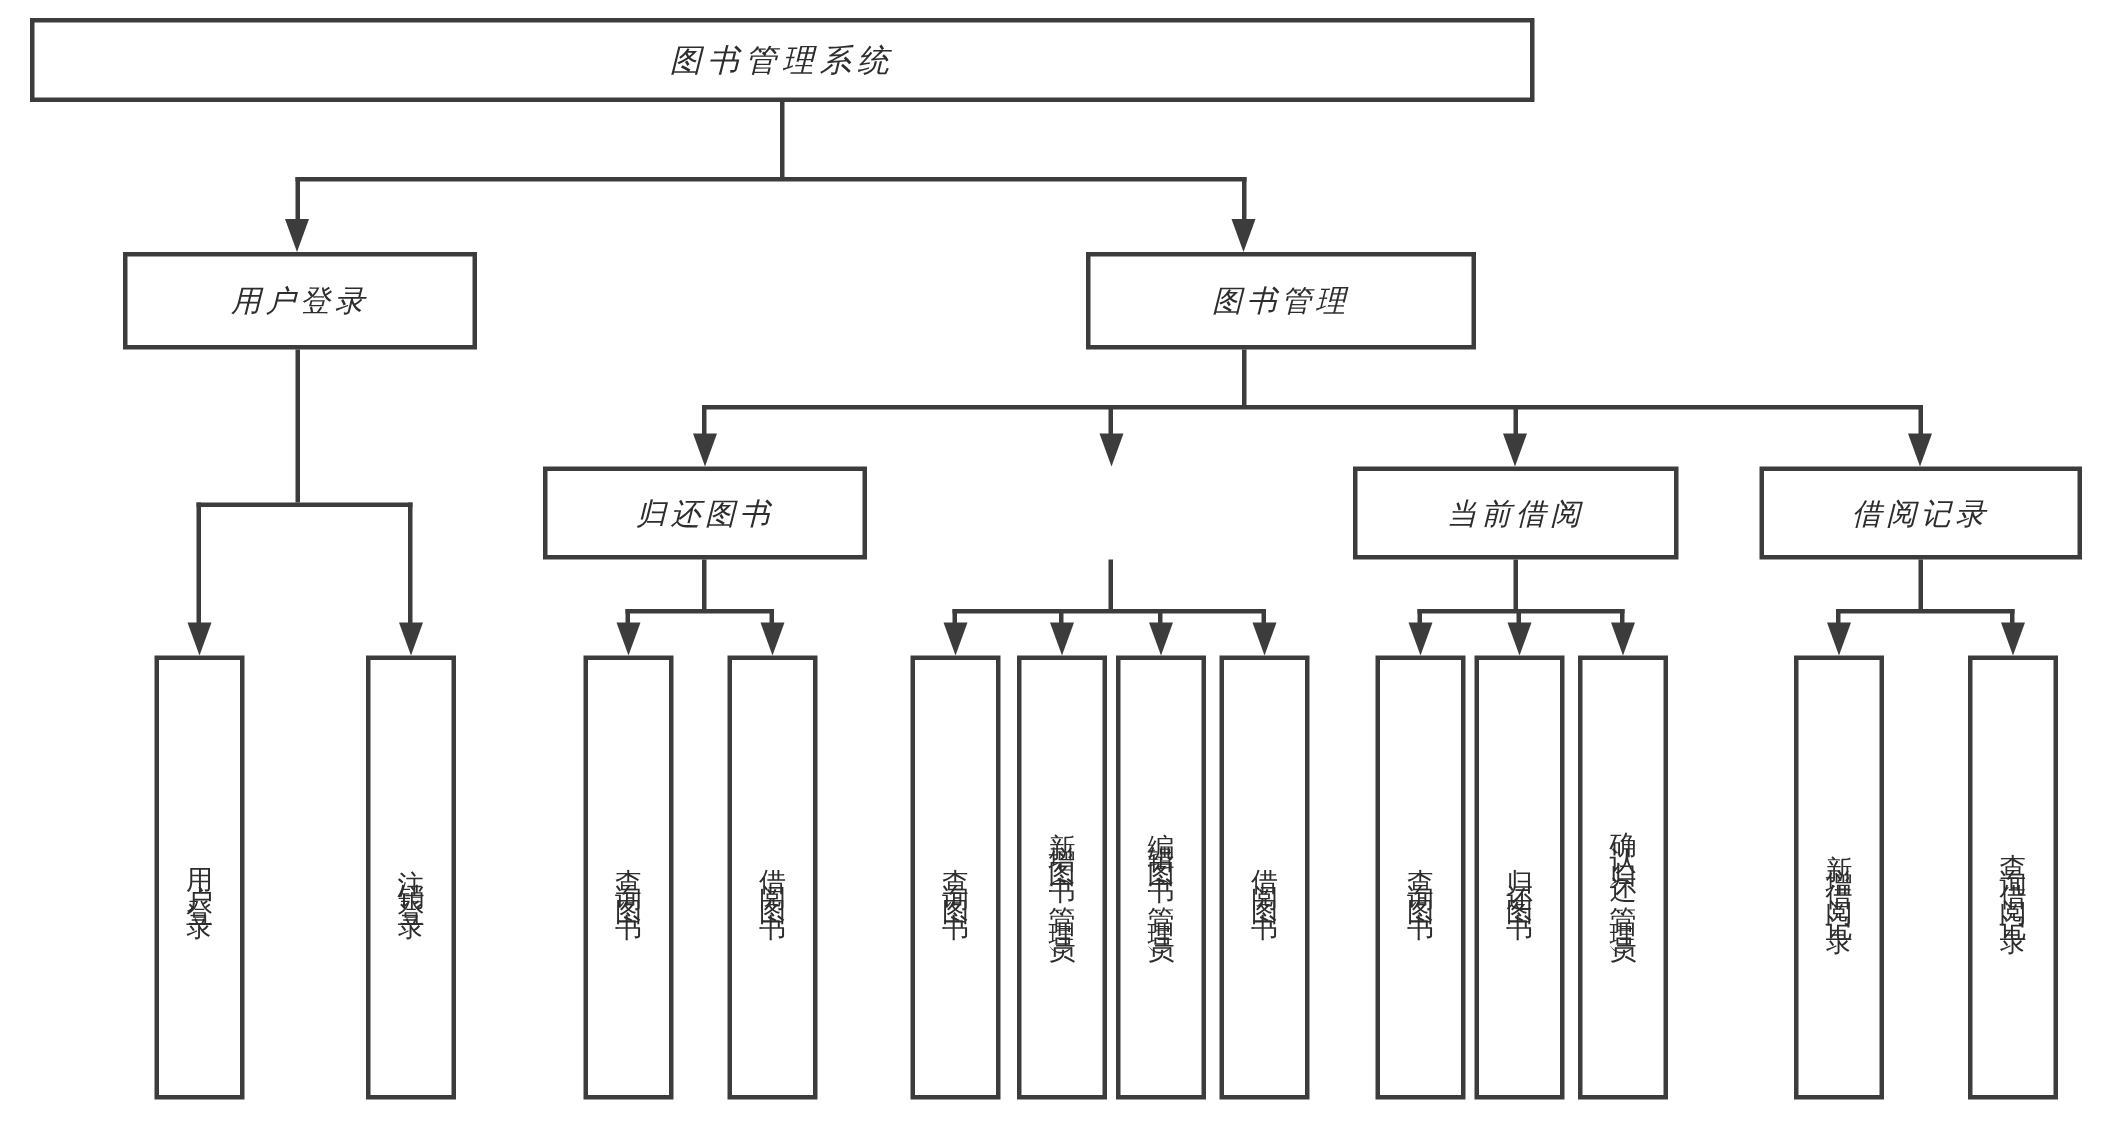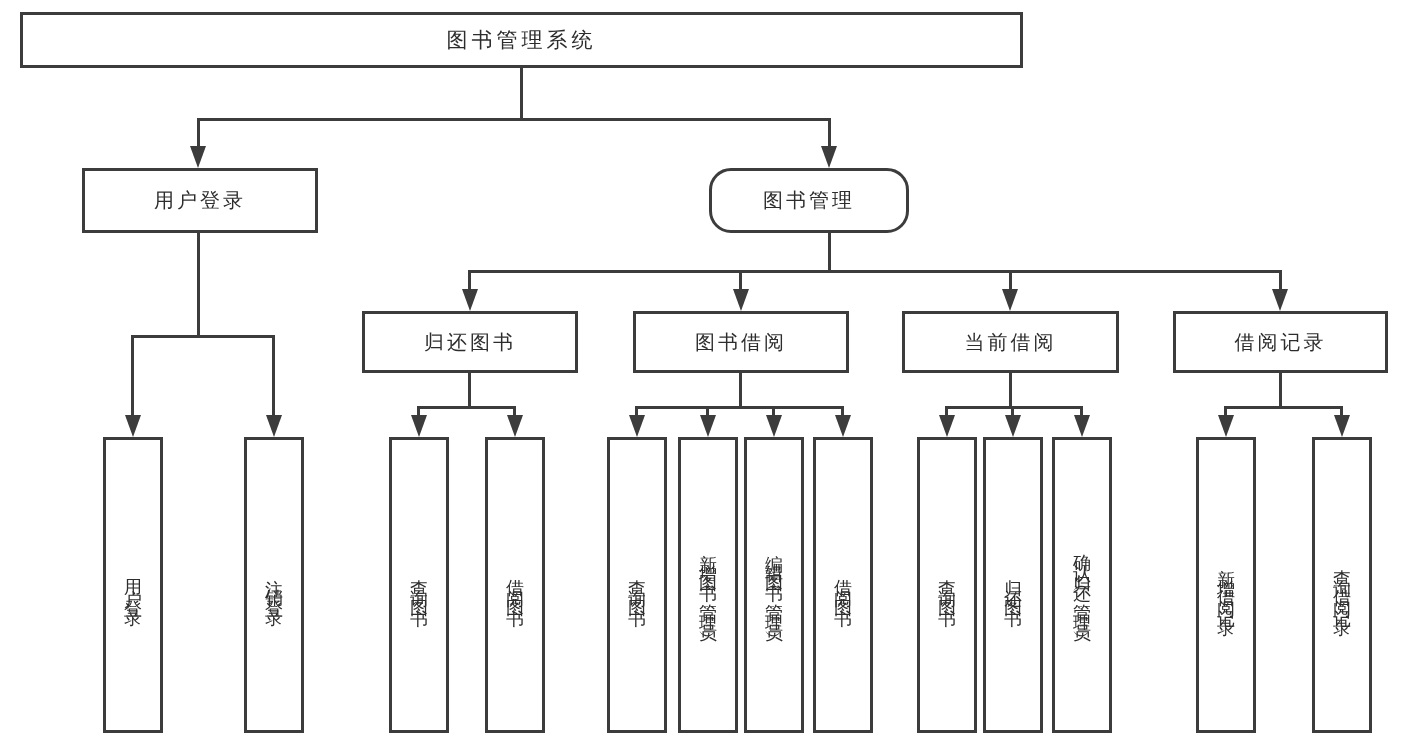--- a/index.html
+++ b/index.html
@@ -6,21 +6,21 @@
   #stage {
     position:relative; width:1405px; height:747px;
     background:#ffffff; overflow:hidden;
     font-family:"Liberation Sans", sans-serif;
     color:#2d2d2d;
   }
   .node {
     position:absolute; background:#ffffff;
     border:3px solid #3c3c3c; box-sizing:border-box;
     display:flex; align-items:center; justify-content:center;
-    font-size:20px; letter-spacing:3px; white-space:nowrap;
+    font-size:20px; letter-spacing:3px; white-space:nowrap;font-style:italic;
   }
   .node.root { font-size:21px; letter-spacing:4px; }
   .vnode {
     position:absolute; background:#ffffff;
     border:3px solid #3c3c3c; box-sizing:border-box;
     display:flex; align-items:center; justify-content:center;
     top:437px; width:60px; height:296px;
   }
   .vnode .vtext {
     writing-mode:vertical-rl; text-orientation:mixed;
@@ -44,29 +44,26 @@
 
 <div id="stage">
 
   <div class="node root" style="left:20px; top:12px; width:1003px; height:56px;">
     <span>图书管理系统</span>
   </div>
 
   <div class="node" style="left:82px; top:168px; width:236px; height:65px;">
     <span>用户登录</span>
   </div>
-  <div class="node" style="left:709px; top:168px; width:200px; height:65px;border-radius:22px;">
+  <div class="node" style="left:724px; top:168px; width:260px; height:65px;">
     <span>图书管理</span>
   </div>
 
   <div class="node" style="left:362px; top:311px; width:216px; height:62px;">
     <span>归还图书</span>
-  </div>
-  <div class="node" style="left:633px; top:311px; width:216px; height:62px;">
-    <span>图书借阅</span>
   </div>
   <div class="node" style="left:1173px; top:311px; width:215px; height:62px;">
     <span>借阅记录</span>
   </div>
   <div class="node" style="left:902px; top:311px; width:217px; height:62px;">
     <span>当前借阅</span>
   </div>
 
   <div class="vnode" style="left:103px;">
     <span class="vtext">用户登录</span>

